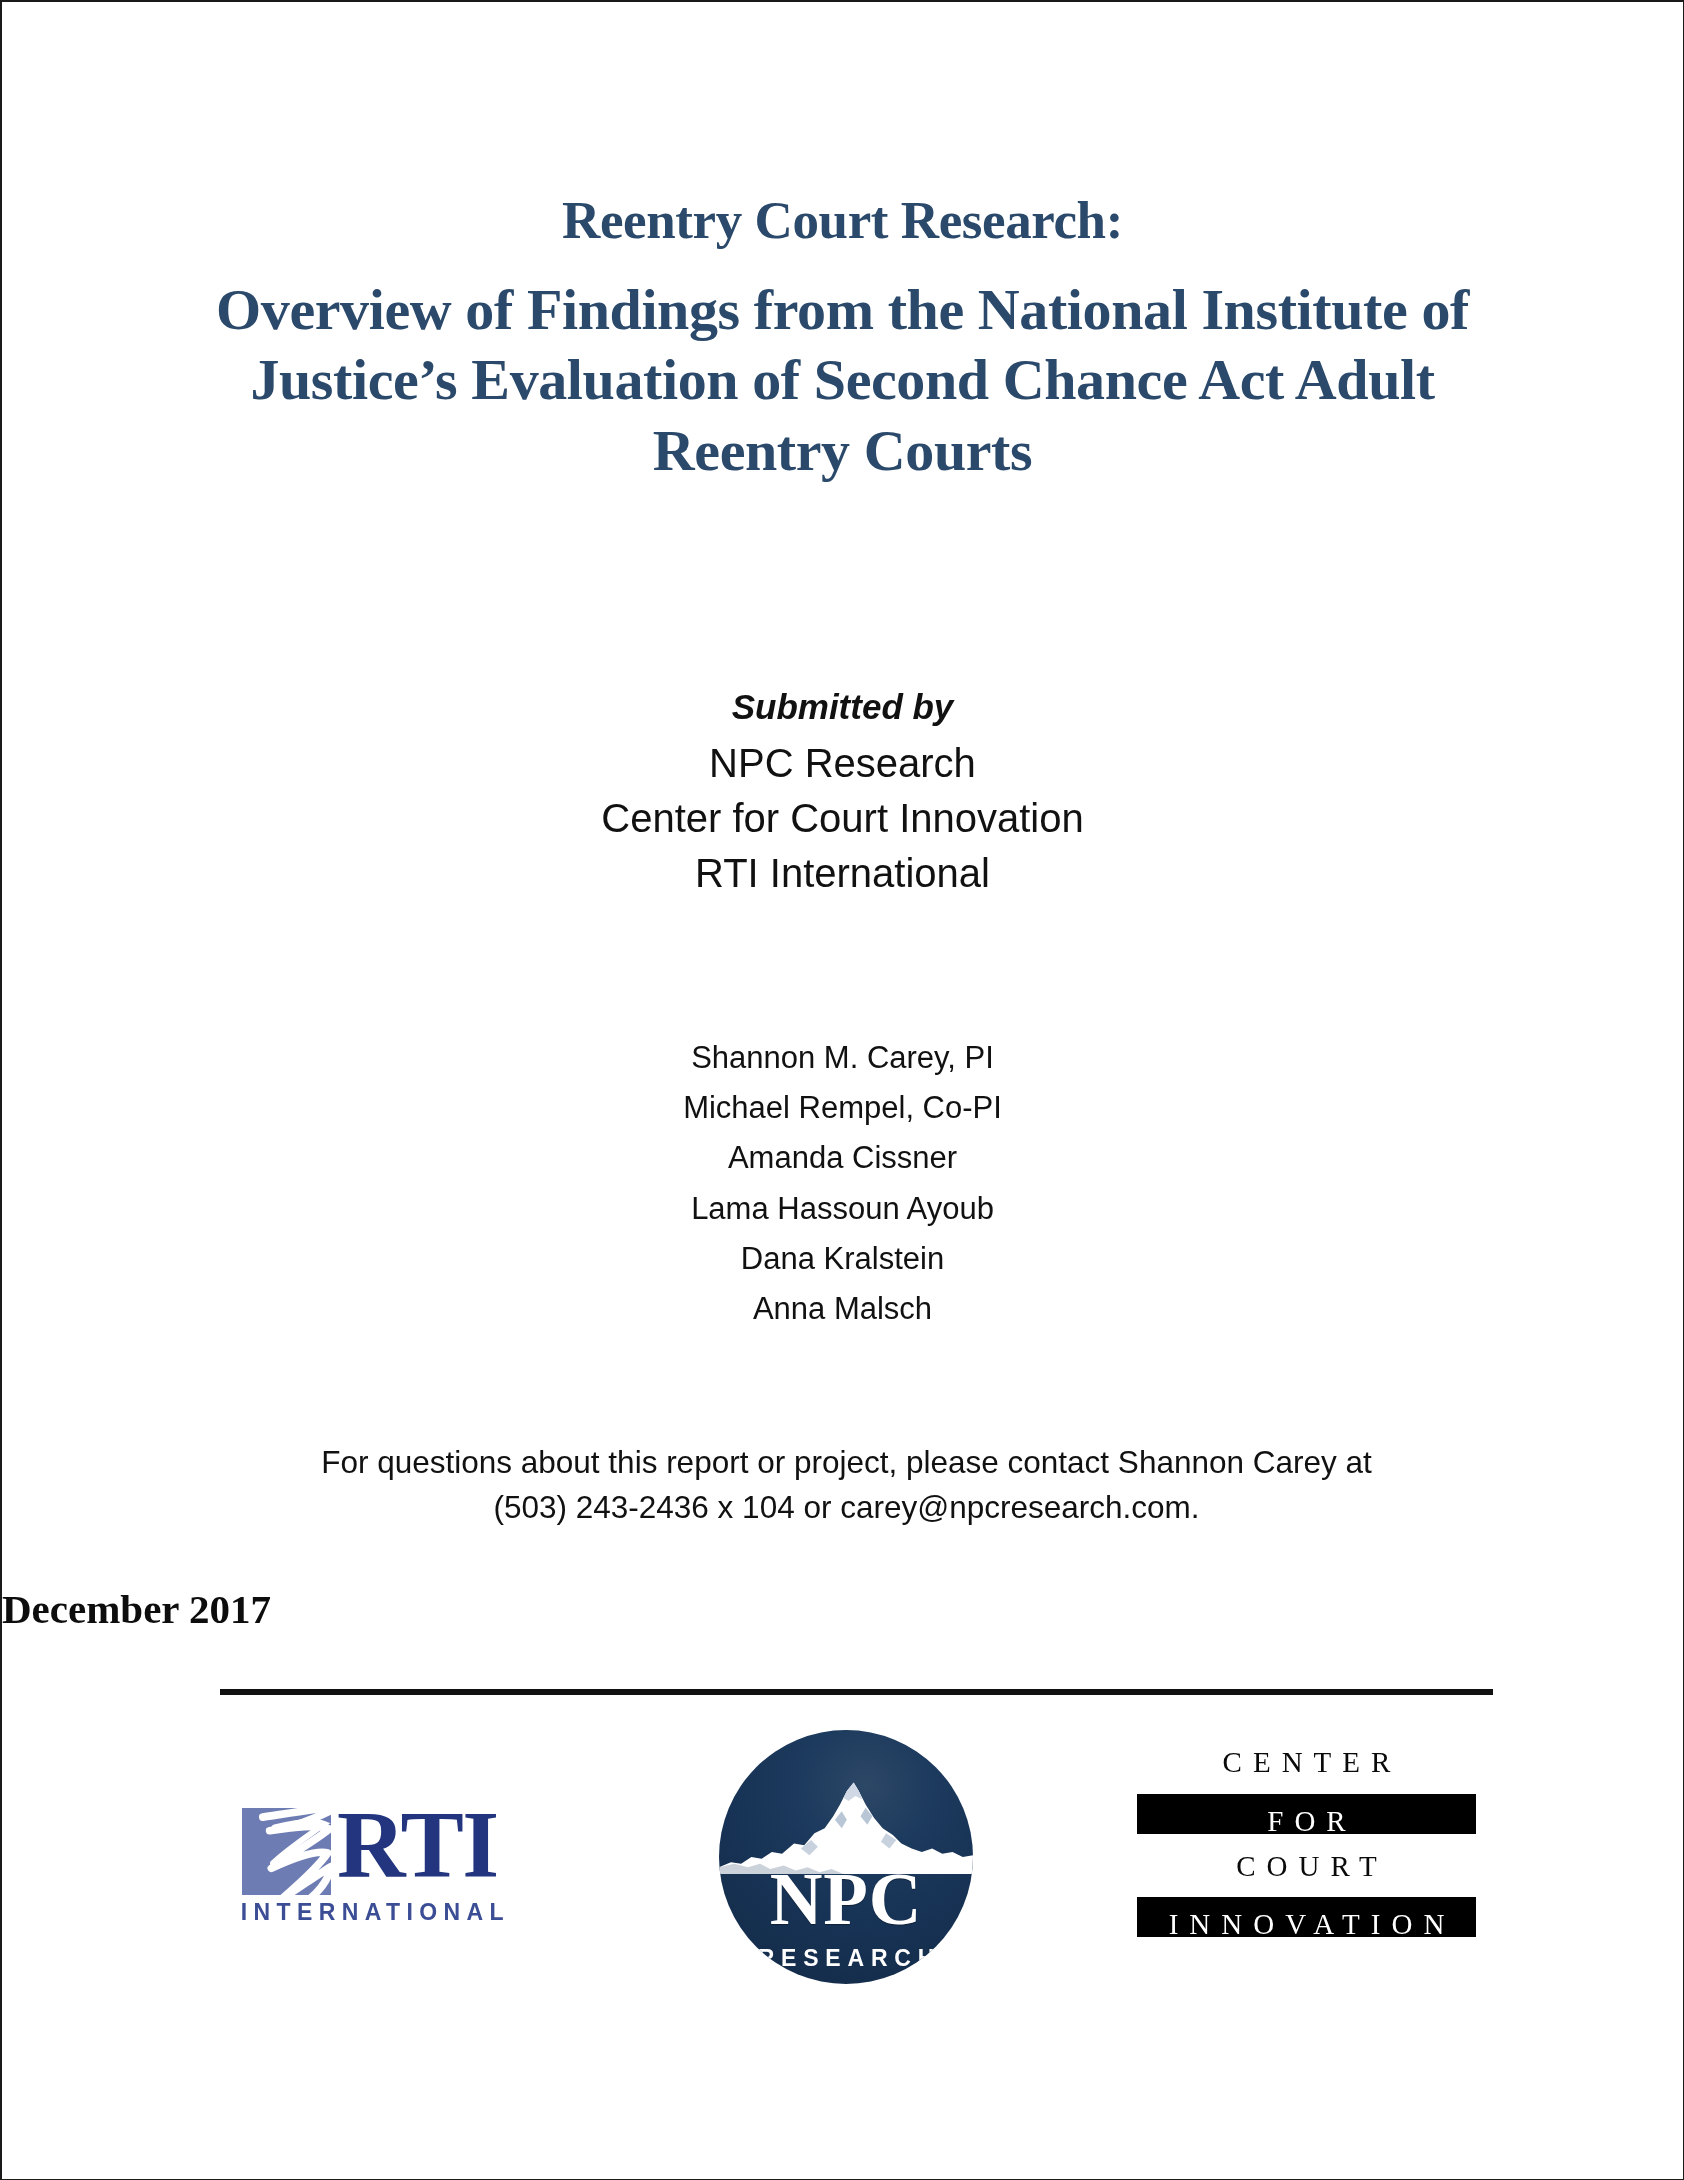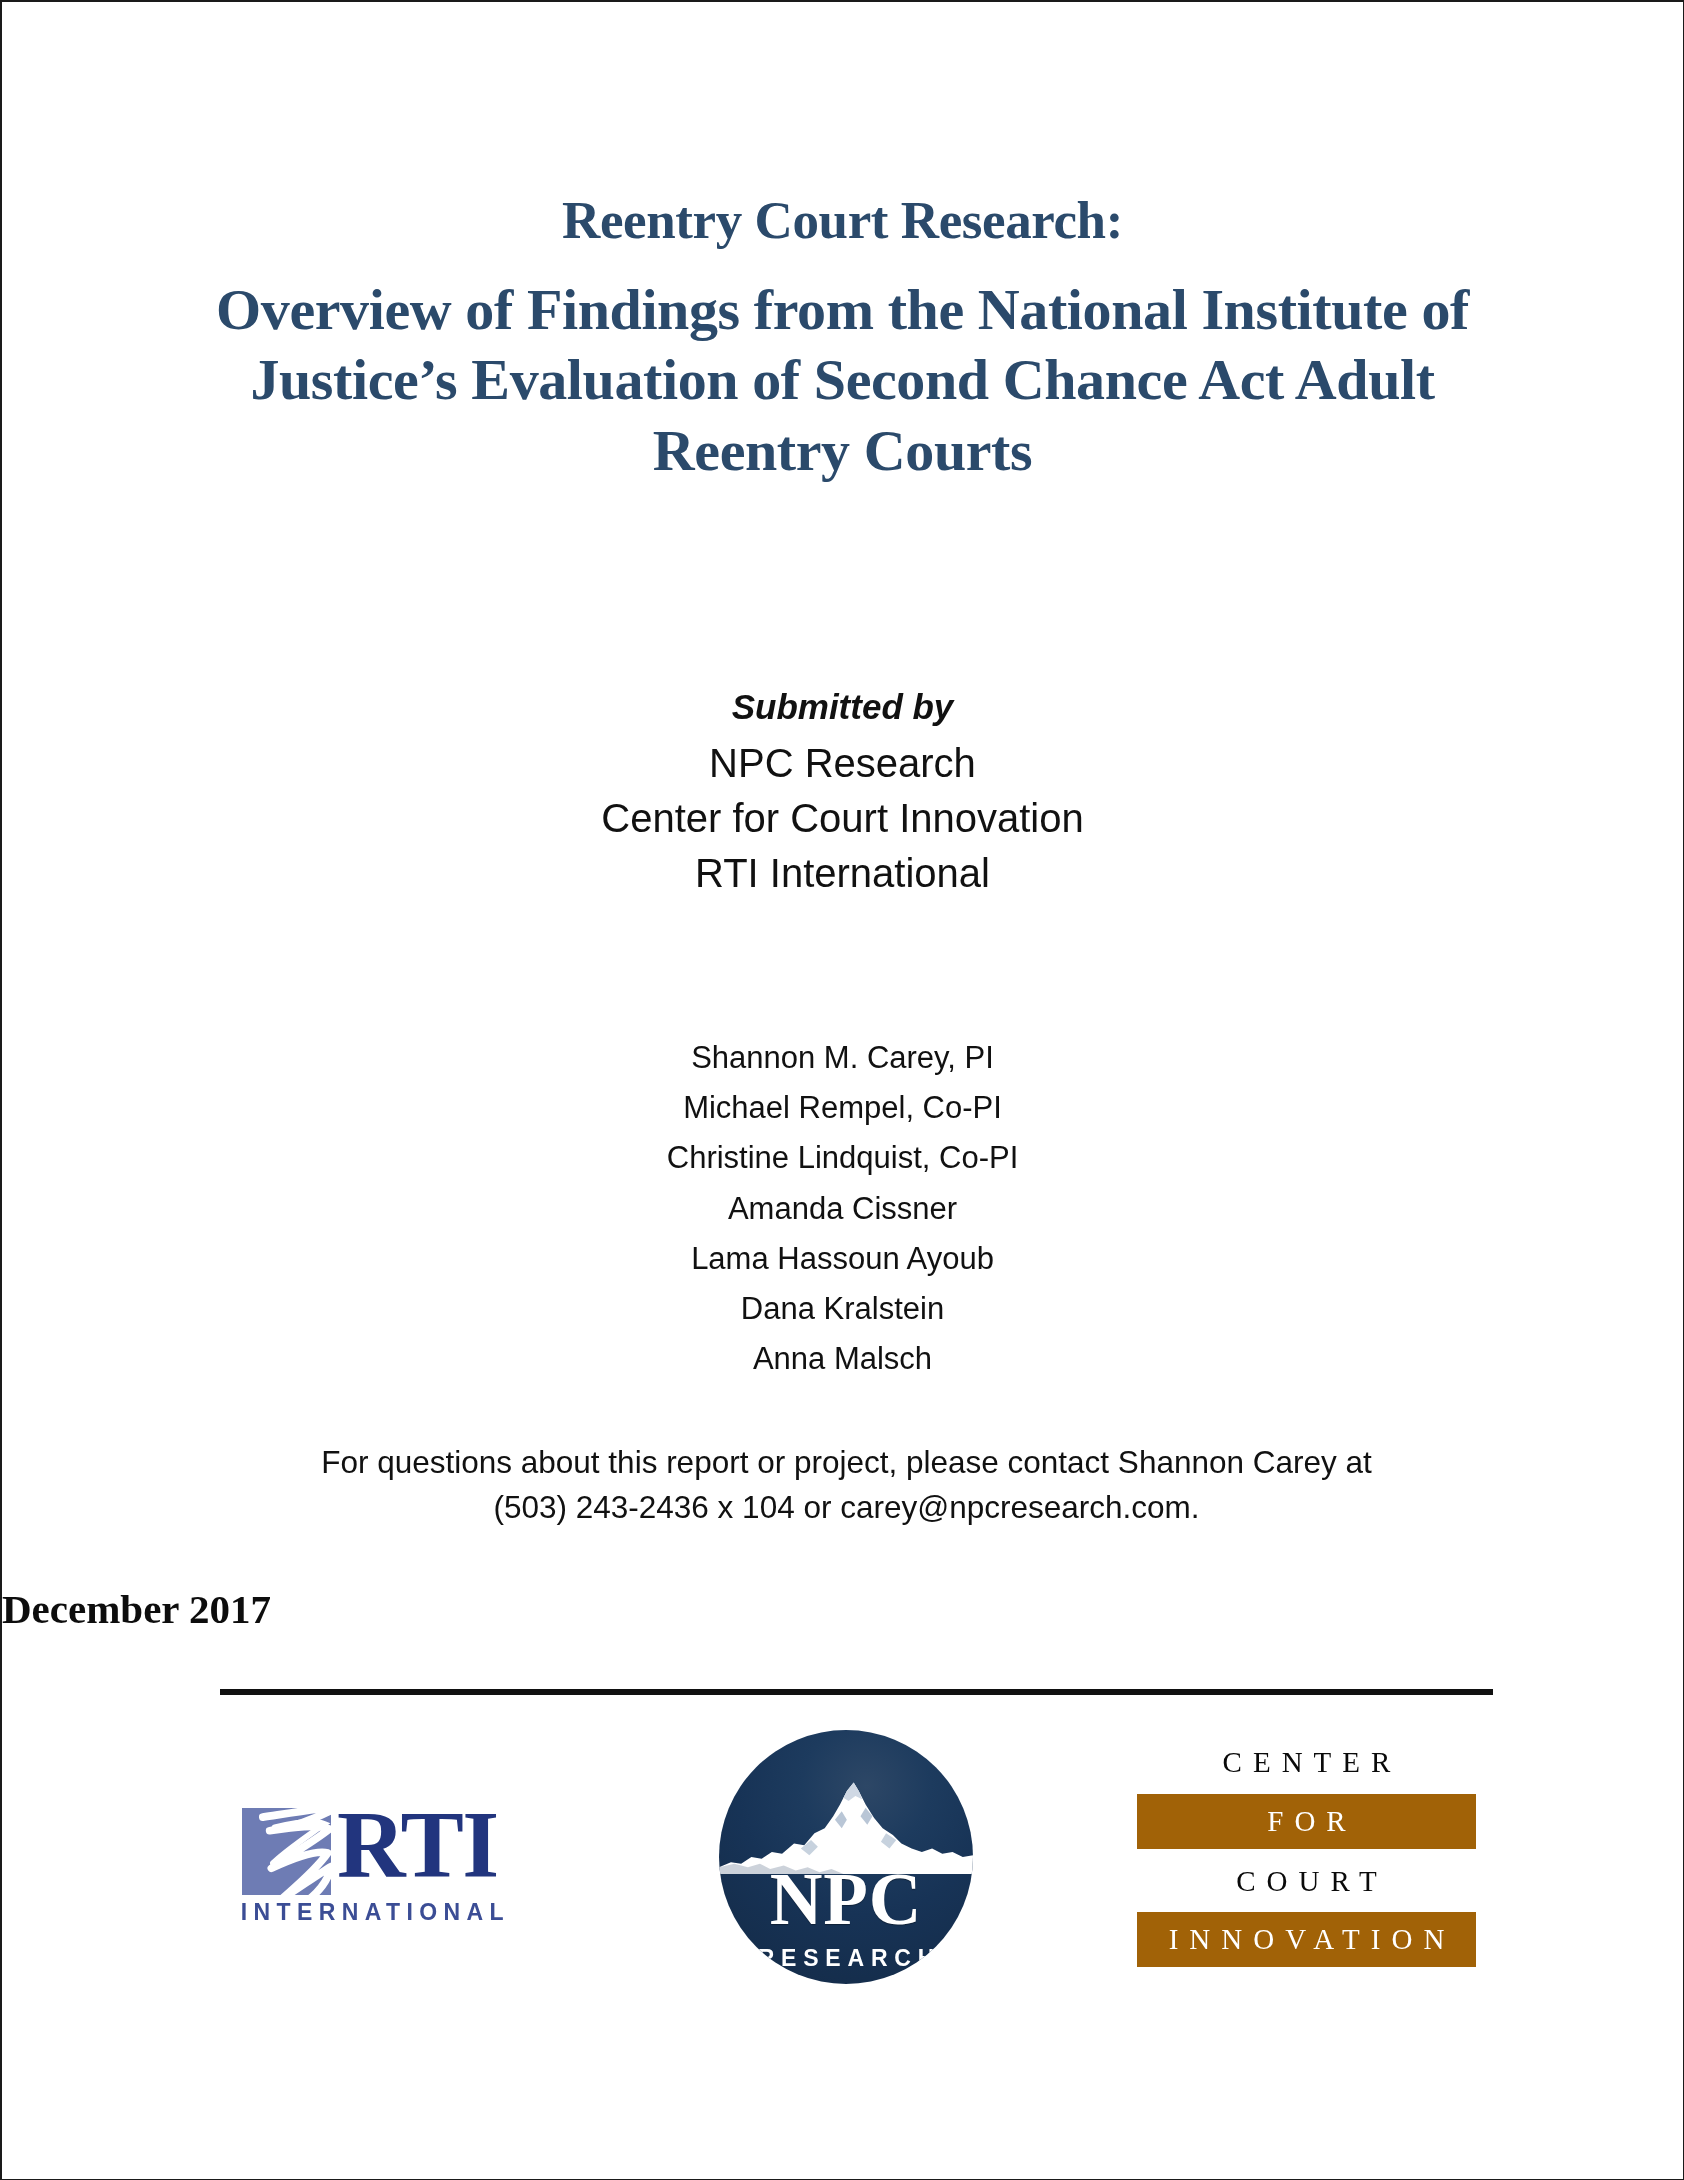--- a/index.html
+++ b/index.html
@@ -262,23 +262,23 @@
     box-sizing: border-box;
   }
 
   .cci-light {
     color: #0a0a0a;
     height: 48px;
     line-height: 48px;
   }
 
   .cci-dark {
-    background: #a16207;
+    background: #000000;
     color: #ffffff;
-    height: 55px;
+    height: 40px;
     line-height: 55px;
   }
 
   .cci-gap {
     height: 7.7px;
   }
 </style>
 </head>
 <body>
 
@@ -294,21 +294,20 @@
   <div class="submitted-block">
     <div class="submitted-label">Submitted by</div>
     <div class="org-name">NPC Research</div>
     <div class="org-name">Center for Court Innovation</div>
     <div class="org-name">RTI International</div>
   </div>
 
   <div class="authors-block">
     <div class="author-line">Shannon M. Carey, PI</div>
     <div class="author-line">Michael Rempel, Co-PI</div>
-    <div class="author-line">Christine Lindquist, Co-PI</div>
     <div class="author-line">Amanda Cissner</div>
     <div class="author-line">Lama Hassoun Ayoub</div>
     <div class="author-line">Dana Kralstein</div>
     <div class="author-line">Anna Malsch</div>
   </div>
 
   <div class="contact-block">
     <div class="contact-line">For questions about this report or project, please contact Shannon Carey at</div>
     <div class="contact-line">(503) 243-2436 x 104 or carey@npcresearch.com.</div>
   </div>

